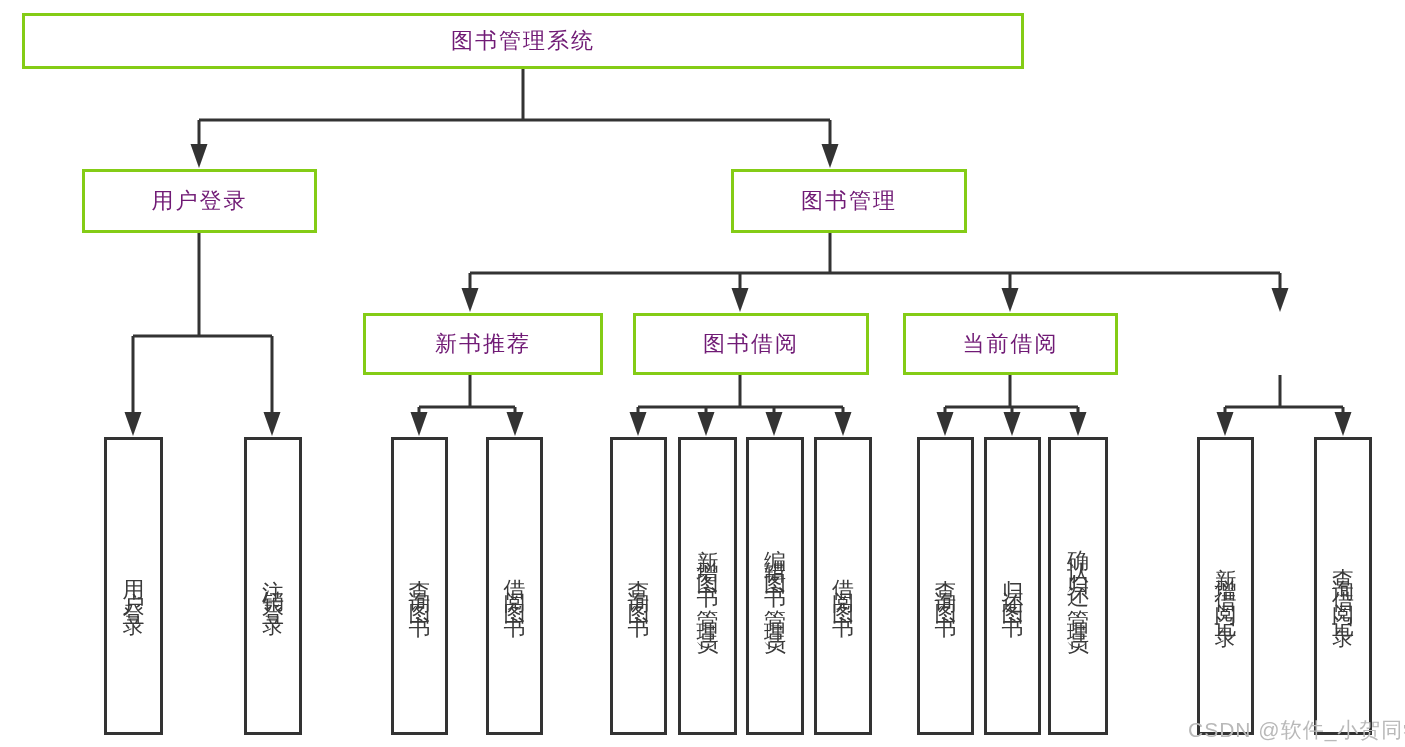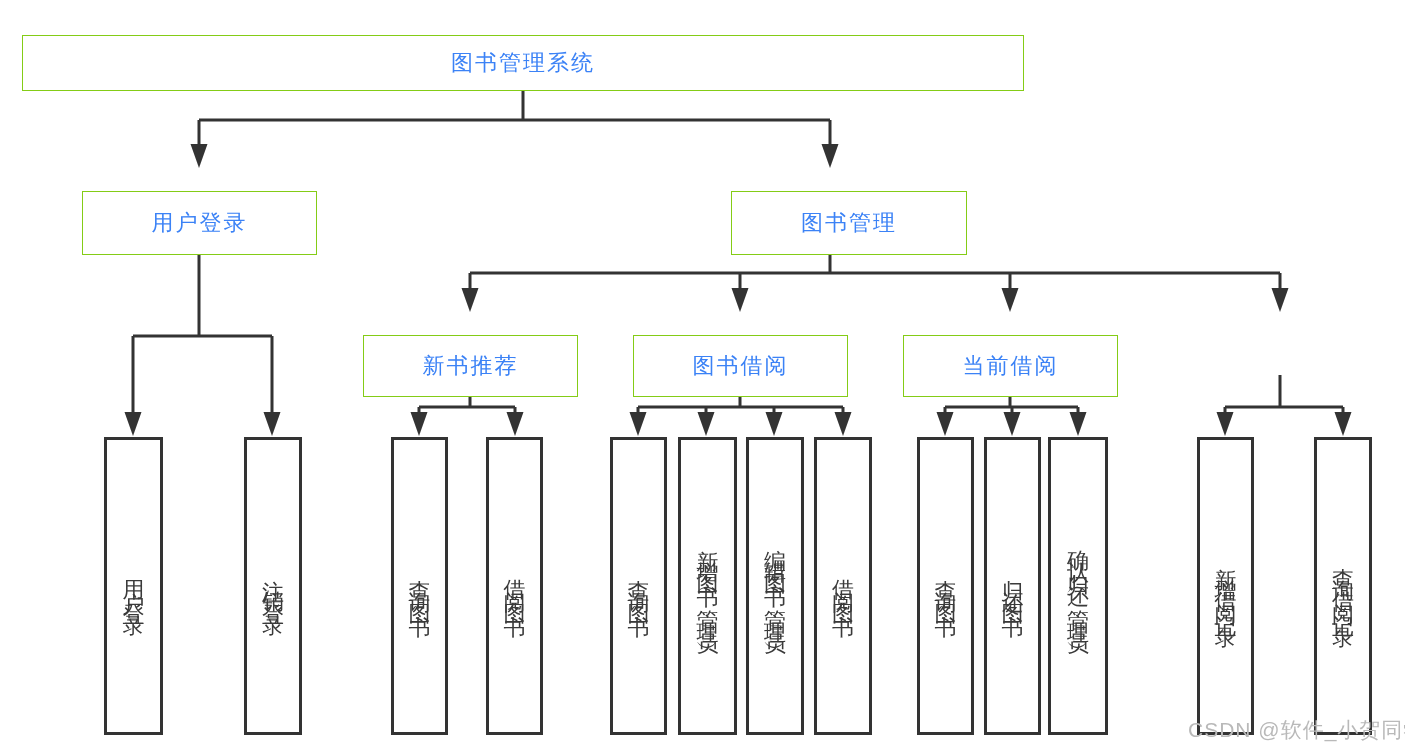--- a/index.html
+++ b/index.html
@@ -7,25 +7,24 @@
     position:relative; width:1405px; height:747px;
     background:#ffffff; overflow:hidden;
     font-family:"Liberation Sans", sans-serif;
   }
   svg.wires { position:absolute; left:0; top:0; z-index:0; }
   svg.wires path.line { stroke:#333333; stroke-width:3; fill:none; }
   svg.wires path.arrow { fill:#333333; stroke:none; }
 
   .hnode {
     position:absolute; box-sizing:border-box; z-index:2;
-    border:1px solid #84cc16; background:#ffffff;
+    border:3px solid #84cc16; background:#ffffff;
     display:flex; align-items:center; justify-content:center;
-    font-size:22px; letter-spacing:2px; color:#3b82f6;
+    font-size:22px; letter-spacing:2px; color:#701a75;
     white-space:nowrap;
-    margin-top:22px;
   }
   .leaf {
     position:absolute; top:437px; height:298px; box-sizing:border-box; z-index:2;
     border:3px solid #333333; background:#ffffff;
     display:flex; align-items:center; justify-content:center;
   }
   .leaf .vtext {
     writing-mode:vertical-rl; text-orientation:mixed;
     font-size:22px; letter-spacing:12px; line-height:1;
     color:#3a3a3a; white-space:nowrap;
@@ -81,24 +80,24 @@
     <span>图书管理系统</span>
   </div>
 
   <div class="hnode" style="left:82px; top:169px; width:235px; height:64px;">
     <span>用户登录</span>
   </div>
   <div class="hnode" style="left:731px; top:169px; width:236px; height:64px;">
     <span>图书管理</span>
   </div>
 
-  <div class="hnode" style="left:363px; top:313px; width:215px; height:62px;align-items:center;">
+  <div class="hnode" style="left:363px; top:313px; width:240px; height:62px;align-items:center;">
     <span>新书推荐</span>
   </div>
-  <div class="hnode" style="left:633px; top:313px; width:215px; height:62px;text-align:center;">
+  <div class="hnode" style="left:633px; top:313px; width:236px; height:62px;text-align:center;">
     <span>图书借阅</span>
   </div>
   <div class="hnode" style="left:903px; top:313px; width:215px; height:62px;">
     <span>当前借阅</span>
   </div>
 
   <div class="leaf" style="left:104px; width:59px;">
     <span class="vtext">用户登录</span>
   </div>
   <div class="leaf" style="left:244px; width:58px;">

